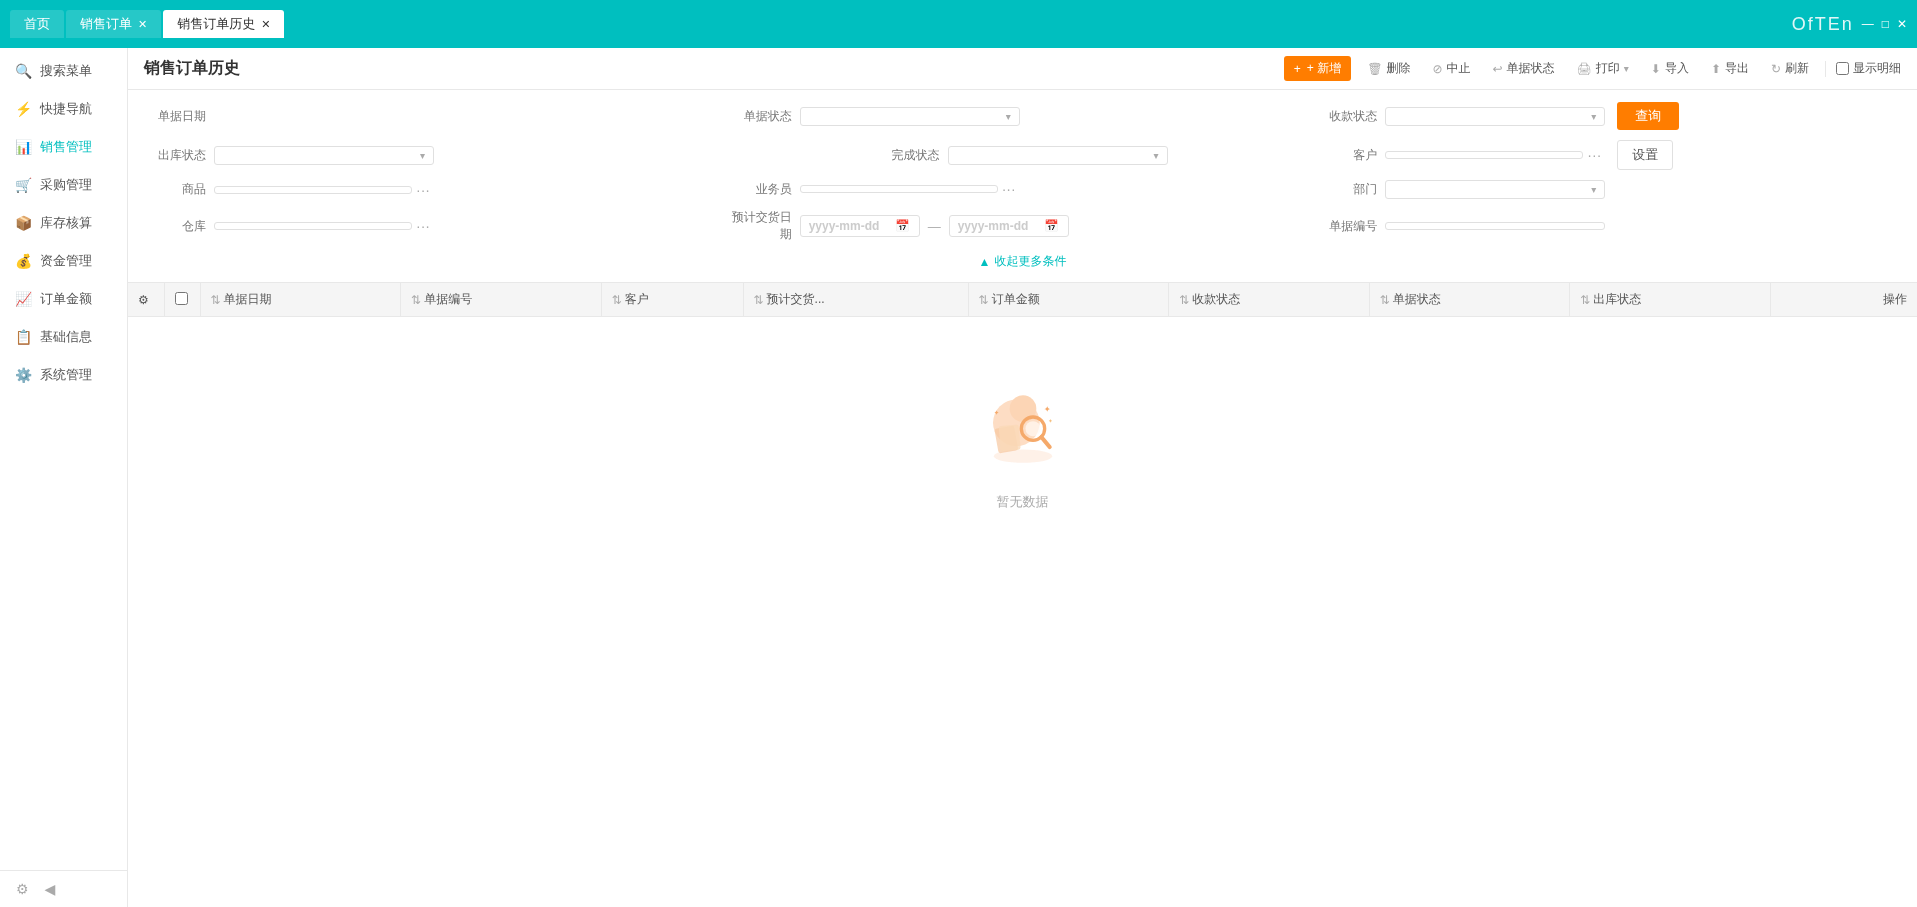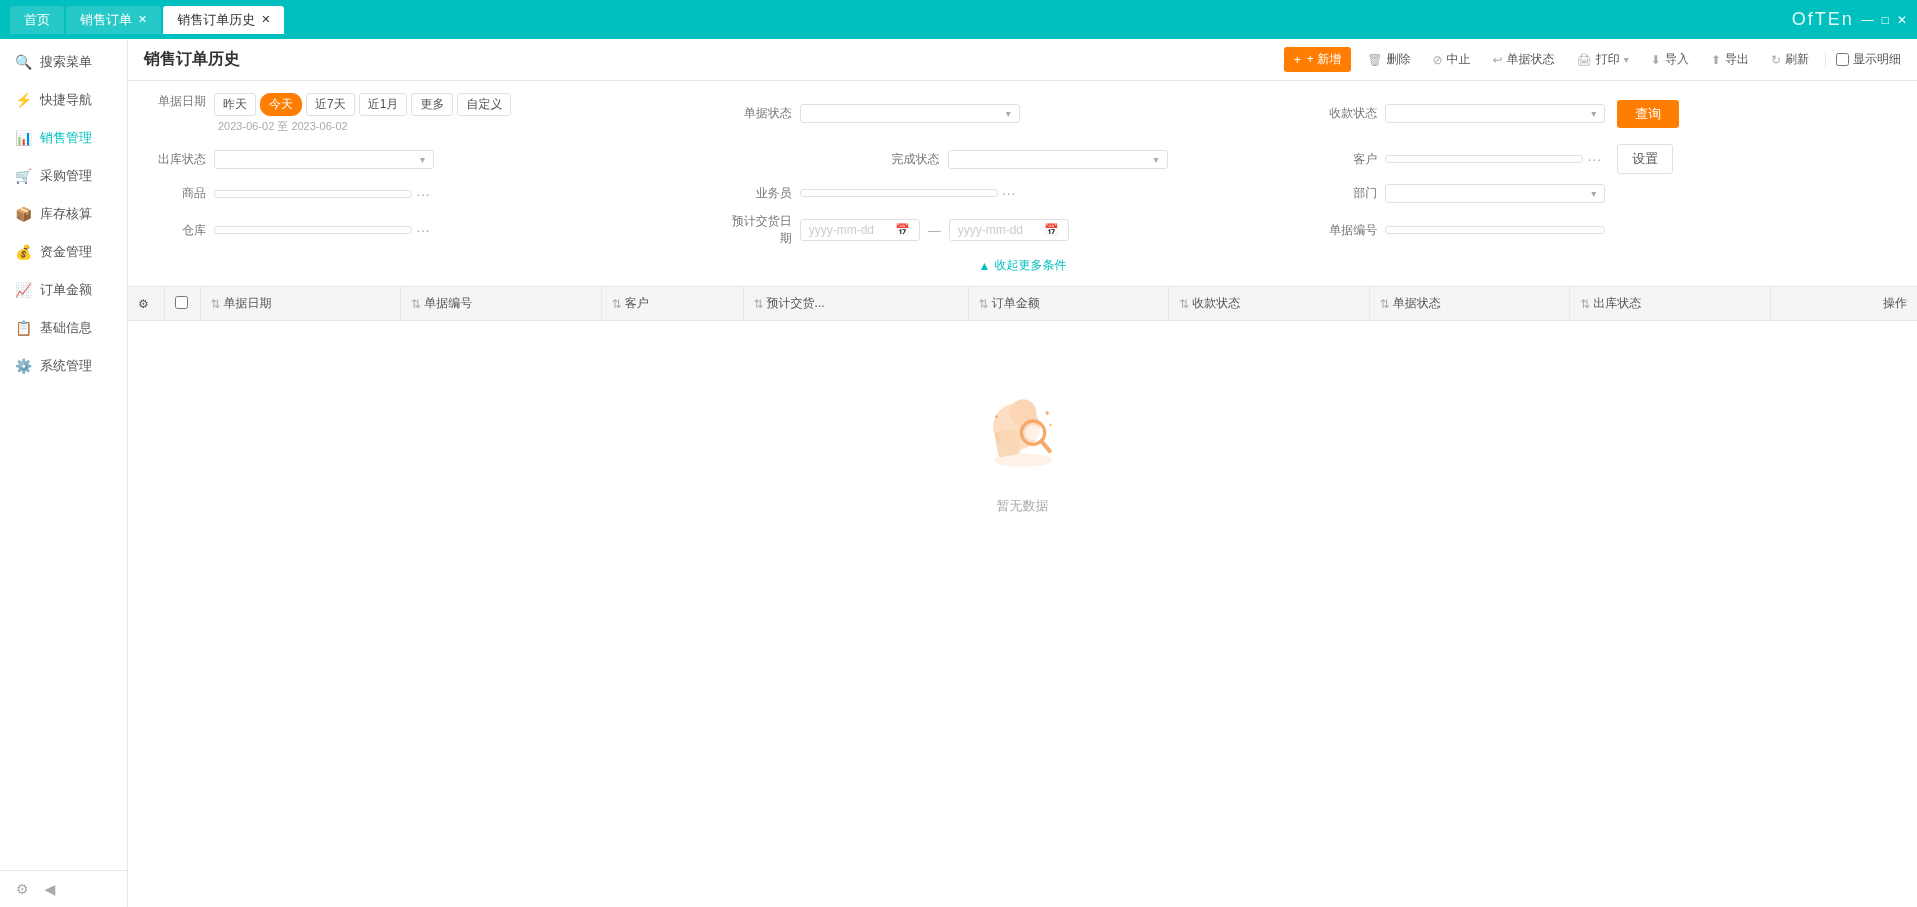--- a/index.html
+++ b/index.html
@@ -1,19 +1,19 @@
 <!DOCTYPE html>
 <html><head>
   <meta charset="utf-8">
   <style>
     * { box-sizing: border-box; margin: 0; padding: 0; }
     body { font-family: 'Microsoft YaHei', Arial, sans-serif; font-size: 13px; background: #f5f5f5; color: #333; display: flex; flex-direction: column; height: 907px; overflow: hidden; }
 
     
-    .top-bar { background: #00bfbf; height: 39px; display: flex; align-items: center; padding: 8px 10px; justify-content: space-between; flex-shrink: 0; }
+    .top-bar { background: #00bfbf; height: 48px; display: flex; align-items: center; padding: 8px 10px; justify-content: space-between; flex-shrink: 0; }
     .tabs { display: flex; align-items: center; height: 100%; gap: 2px; }
     .tab { background: rgba(255,255,255,0.15); color: #fff; padding: 0 14px; height: 28px; display: flex; align-items: center; gap: 6px; border-radius: 3px 3px 0 0; cursor: pointer; font-size: 13px; }
     .tab.active { background: #fff; color: #333; }
     .tab-close { font-size: 11px; color: inherit; cursor: pointer; }
     .top-bar-right { display: flex; align-items: center; gap: 8px; }
     .top-bar-right span { color: #fff; font-size: 12px; cursor: pointer; }
 
     
     .main-layout { display: flex; flex: 1; overflow: hidden; }
 
@@ -43,21 +43,21 @@
     .filter-row { display: flex; align-items: center; margin-bottom: 10px; gap: 0; }
     .filter-label { width: 70px; color: #777; font-size: 12px; text-align: right; padding-right: 8px; flex-shrink: 0; }
     .date-group { display: flex; align-items: center; gap: 4px; }
     .date-btn { padding: 2px 8px; border-radius: 3px; font-size: 12px; cursor: pointer; border: 1px solid #e0e0e0; background: #fff; color: #555; }
     .date-btn.active { background: #ff7d00; color: #fff; border-color: #ff7d00; border-radius: 10px; }
     .date-range-text { font-size: 11px; color: #aaa; margin-left: 4px; }
     .select-field { border: 1px solid #e0e0e0; border-radius: 3px; padding: 3px 8px; font-size: 12px; min-width: 160px; display: flex; align-items: center; justify-content: space-between; color: #ccc; cursor: pointer; background: #fff; }
     .select-field .chevron { font-size: 10px; color: #aaa; }
     .input-field { border: 1px solid #e0e0e0; border-radius: 3px; padding: 3px 8px; font-size: 12px; min-width: 160px; color: #ccc; background: #fff; }
     .ellipsis-btn { color: #aaa; cursor: pointer; font-size: 14px; padding: 0 4px; }
-    .date-input { border: 1px solid #e0e0e0; border-radius: 3px; padding: 3px 8px; font-size: 12px; width: 120px; color: #ccc; background: #fff; display: flex; align-items: center; justify-content: space-between; }
+    .date-input { border: 1px solid #e0e0e0; border-radius: 3px; padding: 3px 8px; font-size: 12px; width: 120px; color: #ccc; background: #fff; display: flex; align-items: center; justify-content: space-between; font-weight: bold; }
     .date-input .cal-icon { color: #aaa; font-size: 12px; }
     .dash { color: #aaa; padding: 0 4px; }
     .collapse-btn { display: flex; align-items: center; justify-content: center; width: 100%; color: #00bfbf; font-size: 12px; cursor: pointer; margin-top: 2px; gap: 4px; }
 
     
     .table-area { flex: 1; overflow-y: auto; background: #fff; margin: 0; }
     .data-table { width: 100%; border-collapse: collapse; }
     .data-table th { background: #f5f5f5; border-bottom: 1px solid #e8e8e8; border-right: 1px solid #e8e8e8; padding: 8px 10px; font-size: 12px; color: #555; font-weight: normal; text-align: left; white-space: nowrap; }
     .data-table th:last-child { border-right: none; }
     .data-table .th-inner { display: flex; align-items: center; gap: 3px; }
@@ -193,31 +193,20 @@
         </label>
       </div>
     </div>
 
     <div class="filter-area">
 
       <div class="filter-row">
 
         <div style="display:flex;align-items:flex-start;flex:1;">
           <span class="filter-label">单据日期</span>
-          <div style="display:flex;flex-direction:column;gap:3px;">
-            <div class="date-group">
-              <button class="date-btn">昨天</button>
-              <button class="date-btn active">今天</button>
-              <button class="date-btn">近7天</button>
-              <button class="date-btn">近1月</button>
-              <button class="date-btn">更多</button>
-              <button class="date-btn">自定义</button>
-            </div>
-            <span class="date-range-text">2023-06-02 至 2023-06-02</span>
-          </div>
         </div>
 
         <div style="display:flex;align-items:center;flex:1;">
           <span class="filter-label">单据状态</span>
           <div class="select-field" style="flex:1;max-width:220px;">
             <span></span>
             <span class="chevron">▾</span>
           </div>
         </div>
 

